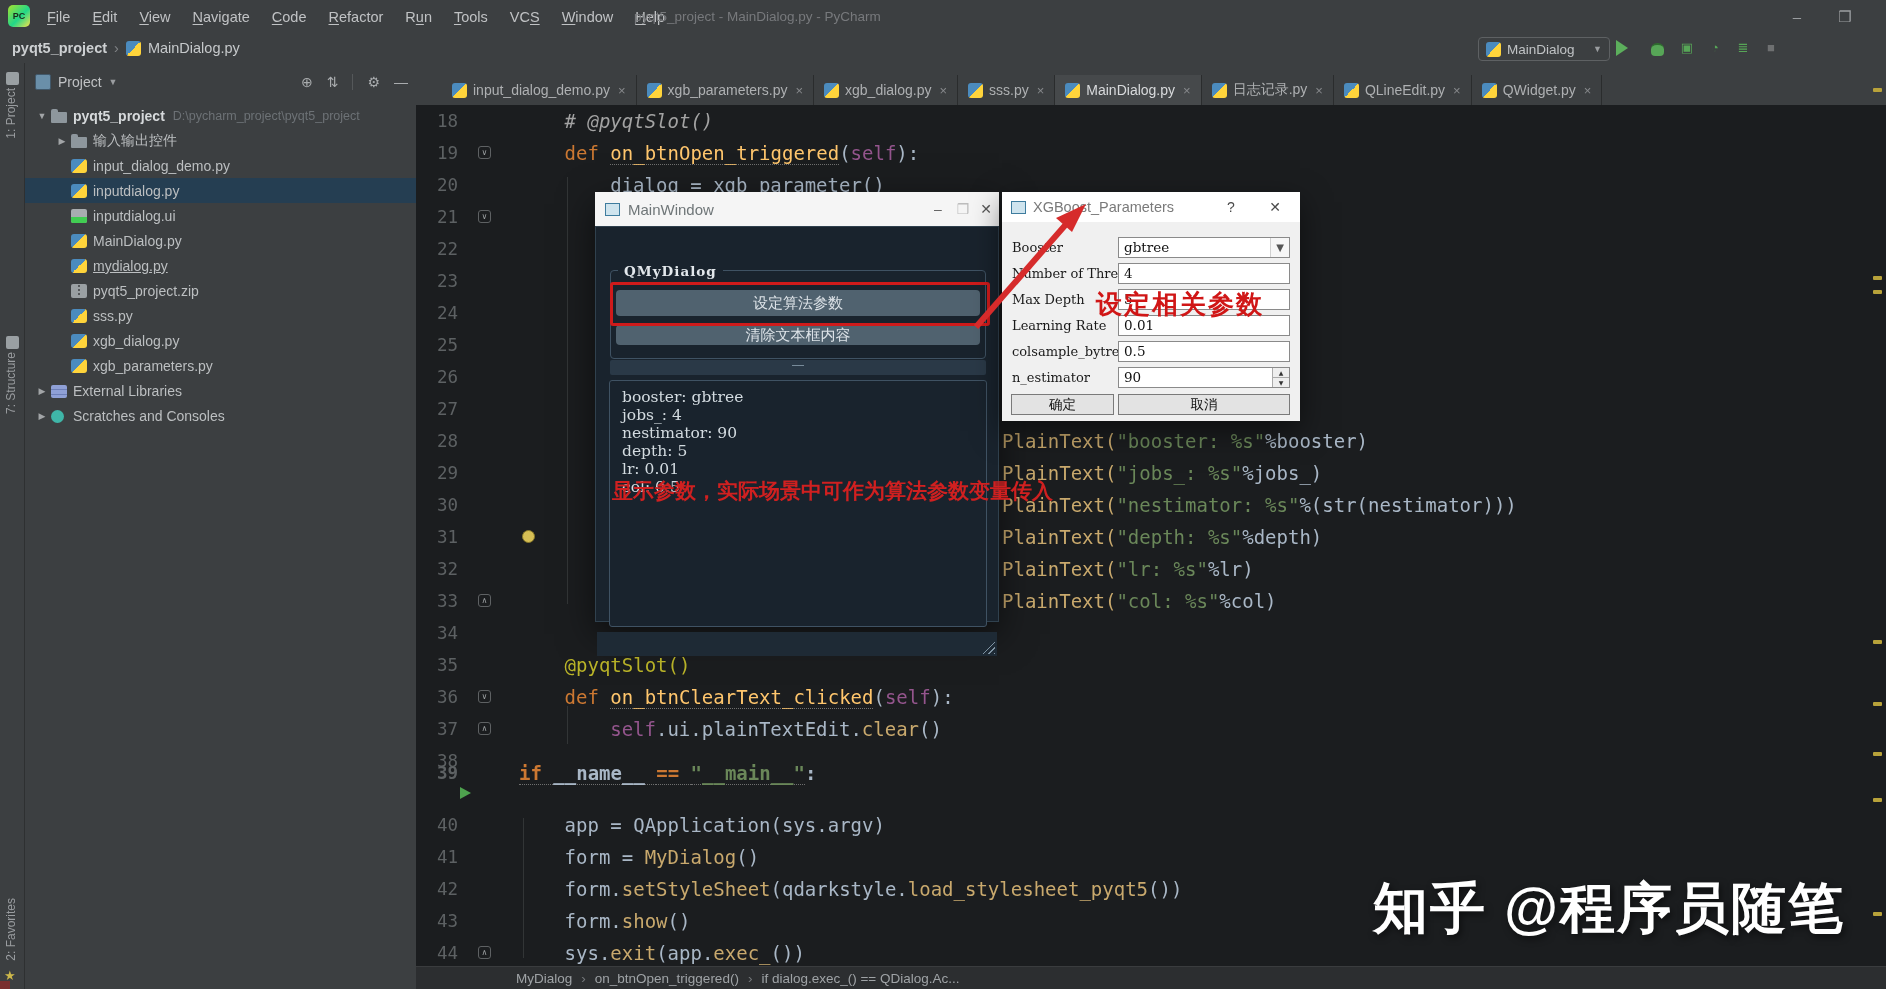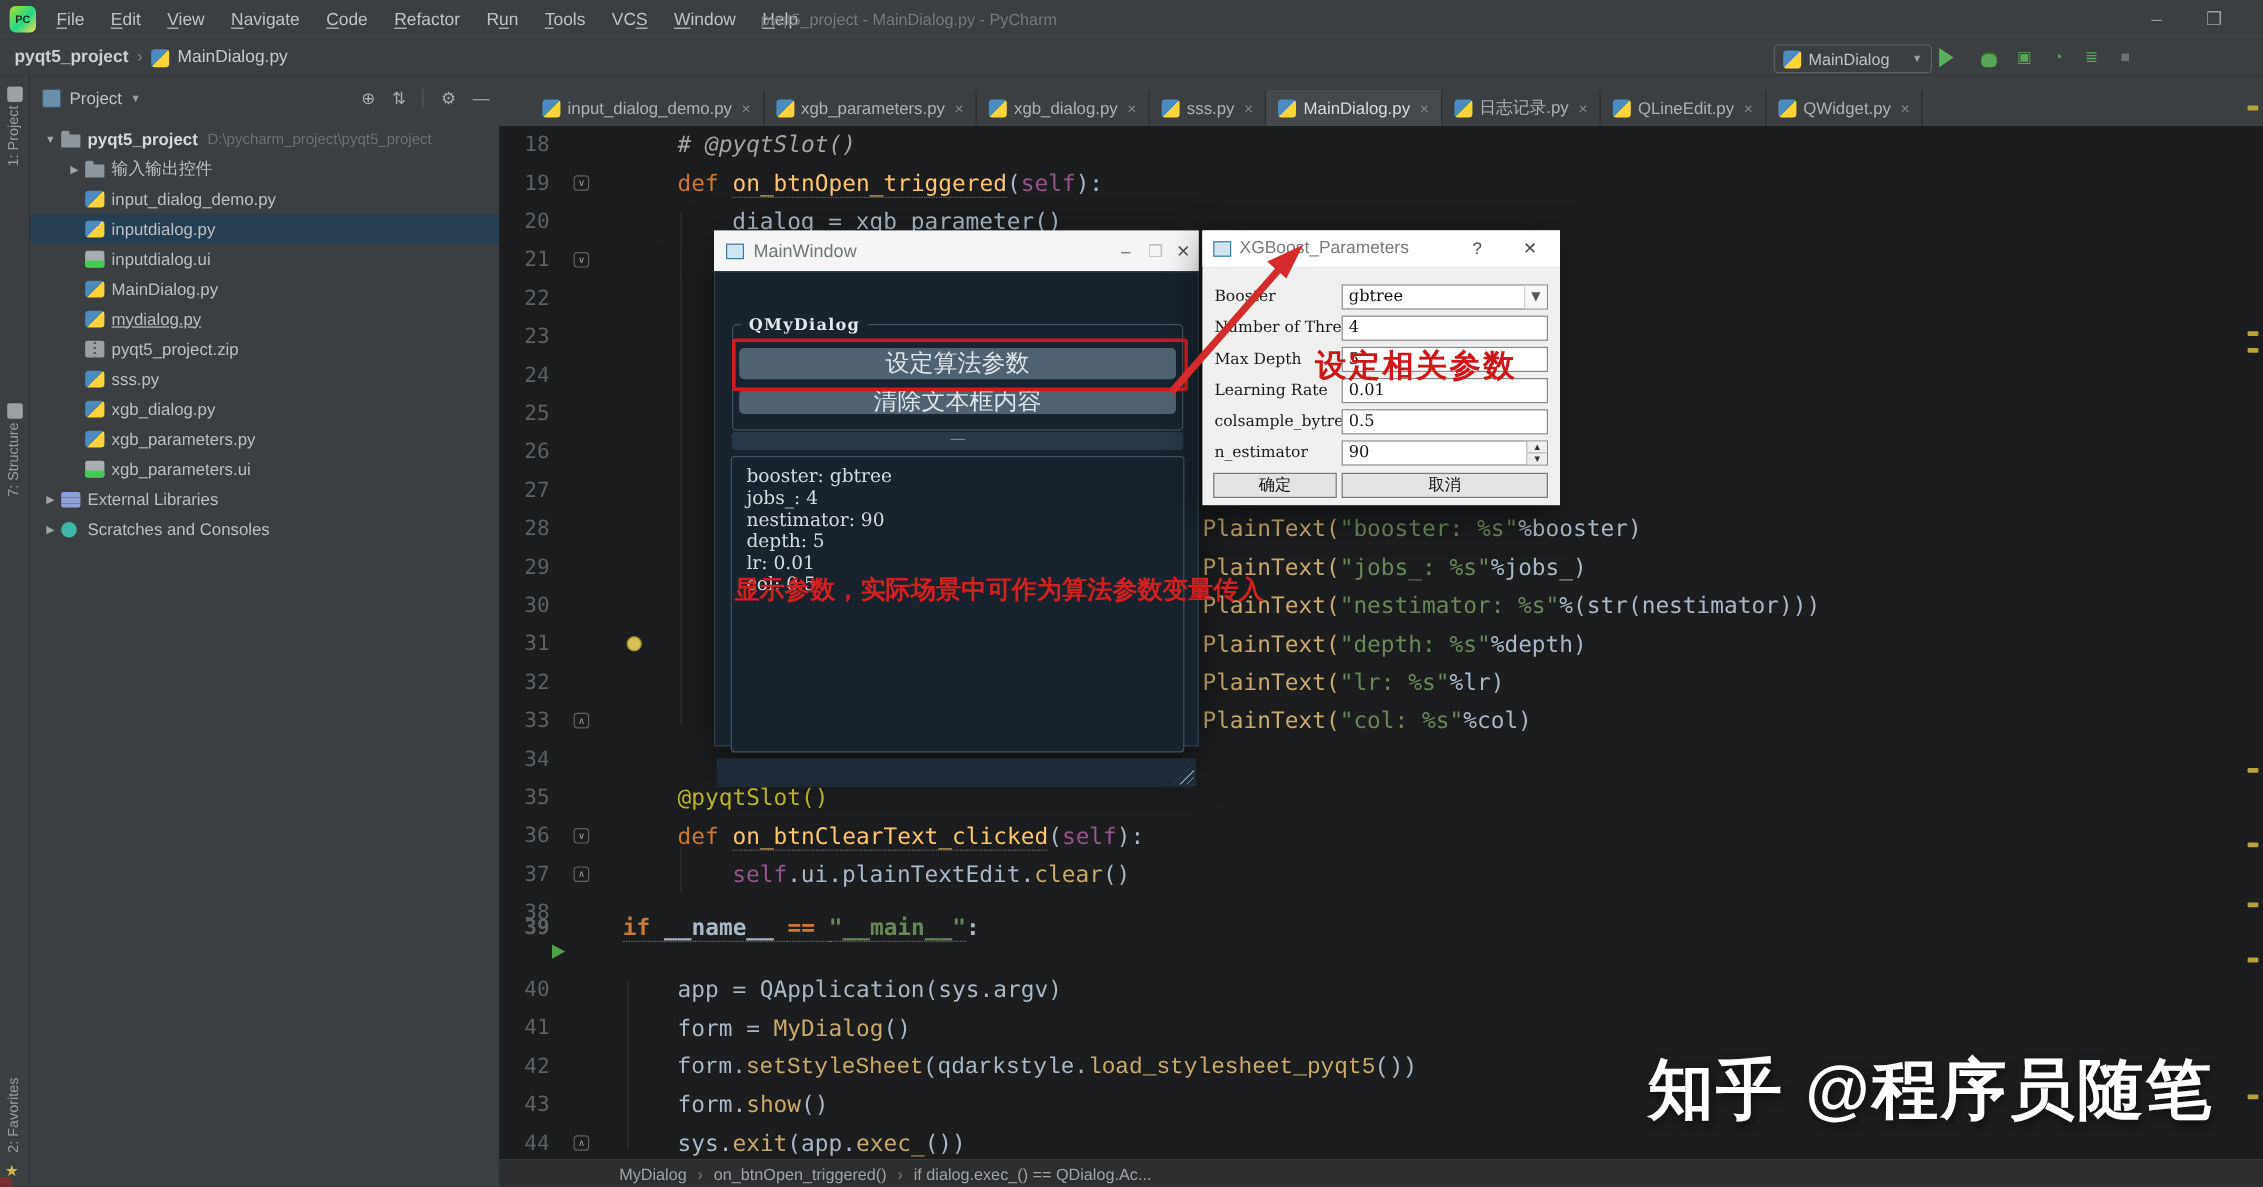--- a/index.html
+++ b/index.html
@@ -86,21 +86,21 @@
   .mw{position:absolute;left:595px;top:192px;width:404px;height:430px;z-index:20;box-shadow:0 12px 34px rgba(0,0,0,.55);}
   .mw-title{position:absolute;left:0;top:0;right:0;height:34px;background:#f5f5f5;display:flex;align-items:center;
             padding:0 10px;color:#6f7678;font-size:15px;gap:8px;box-sizing:border-box;}
   .dlg-ico{width:15px;height:13px;background:#cfe4ee;border:1px solid #3e7c9e;box-sizing:border-box;}
   .mw-ctrl{position:absolute;top:0;height:34px;line-height:34px;text-align:center;width:26px;font-size:14px;color:#555;}
   .mw-body{position:absolute;left:0;top:34px;right:0;bottom:0;background:#19232d;border:1px solid #30414e;box-sizing:border-box;}
   .groupbox{position:absolute;left:14px;top:43px;width:374px;height:87px;border:1px solid #3f5263;border-radius:4px;}
   .gb-label{position:absolute;left:22px;top:36px;background:#19232d;padding:0 6px;color:#e3e8ec;font-weight:bold;
             font-family:"DejaVu Serif",serif;font-size:13.5px;letter-spacing:1px;z-index:2;}
   .mw-btn{position:absolute;left:20px;width:364px;background:#50626f;border-radius:4px;color:#dde3e8;
-          font-size:20px;text-align:center;}
+          font-size:15px;text-align:center;}
   .red-rect{position:absolute;left:14px;top:55px;width:374px;height:38px;border:3px solid #cf1b1b;border-radius:3px;z-index:3;}
   .splitter{position:absolute;left:14px;top:133px;width:376px;height:15px;background:#2a3947;border-radius:2px;
             text-align:center;color:#8296a5;font-size:12px;line-height:11px;}
   .mw-output{position:absolute;left:13px;top:153px;width:378px;height:247px;background:#19232d;border:1px solid #3f5263;
              border-radius:3px;padding:7px 0 0 12px;box-sizing:border-box;font-family:"DejaVu Serif",serif;
              font-size:15.5px;color:#d3dbe0;line-height:18px;}
   .mw-bottom{position:absolute;left:1px;right:1px;top:405px;height:24px;background:#1e2a35;}
   .grip{position:absolute;right:2px;bottom:2px;width:17px;height:17px;
         background:repeating-linear-gradient(135deg,transparent 0 3px,#7f93a2 3px 4px);
         clip-path:polygon(100% 0,100% 100%,0 100%);}
@@ -257,25 +257,20 @@
         <div class="tree-row" style="padding-left: 28px;">
           <span class="chev-sp"></span>
           <span class="fico py"></span>
           <span class="tlabel">xgb_dialog.py</span>
         </div>
         <div class="tree-row" style="padding-left: 28px;">
           <span class="chev-sp"></span>
           <span class="fico py"></span>
           <span class="tlabel">xgb_parameters.py</span>
         </div>
-        <div class="tree-row" style="padding-left: 28px;">
-          <span class="chev-sp"></span>
-          <span class="fico ui"></span>
-          <span class="tlabel">xgb_parameters.ui</span>
-        </div>
         <div class="tree-row" style="padding-left: 8px;">
           <span class="chev">▶</span>
           <span class="fico lib"></span>
           <span class="tlabel">External Libraries</span>
         </div>
         <div class="tree-row" style="padding-left: 8px;">
           <span class="chev">▶</span>
           <span class="fico scratch"></span>
           <span class="tlabel">Scratches and Consoles</span>
         </div>
@@ -408,21 +403,21 @@
       <div class="code-line" style="top: 704px;">
         <span class="lnum">40</span>
         <span class="code-text" style="left: 148.6px;"><span class="p">app = QApplication(sys.argv)</span></span>
       </div>
       <div class="code-line" style="top: 736px; padding-left: 25px;">
         <span class="lnum">41</span>
         <span class="code-text" style="left: 148.6px;"><span class="p">form = </span><span class="call">MyDialog</span><span class="p">()</span></span>
       </div>
       <div class="code-line" style="top: 768px;">
         <span class="lnum">42</span>
-        <span class="code-text" style="left: 148.6px; font-family: Liberation Mono, monospace;"><span class="p">form.</span><span class="call">setStyleSheet</span><span class="p">(qdarkstyle.</span><span class="call">load_stylesheet_pyqt5</span><span class="p">())</span></span>
+        <span class="code-text" style="left: 148.6px;"><span class="p">form.</span><span class="call">setStyleSheet</span><span class="p">(qdarkstyle.</span><span class="call">load_stylesheet_pyqt5</span><span class="p">())</span></span>
       </div>
       <div class="code-line" style="top: 800px;">
         <span class="lnum">43</span>
         <span class="code-text" style="left: 148.6px;"><span class="p">form.</span><span class="call">show</span><span class="p">()</span></span>
       </div>
       <div class="code-line" style="top: 832px;">
         <span class="lnum">44</span>
         <span class="code-text" style="left: 148.6px;"><span class="p">sys.</span><span class="call">exit</span><span class="p">(app.</span><span class="call">exec_</span><span class="p">())</span></span>
       </div>
       <div class="guide" style="left: 151px; top: 72px; height: 427px;"></div>

